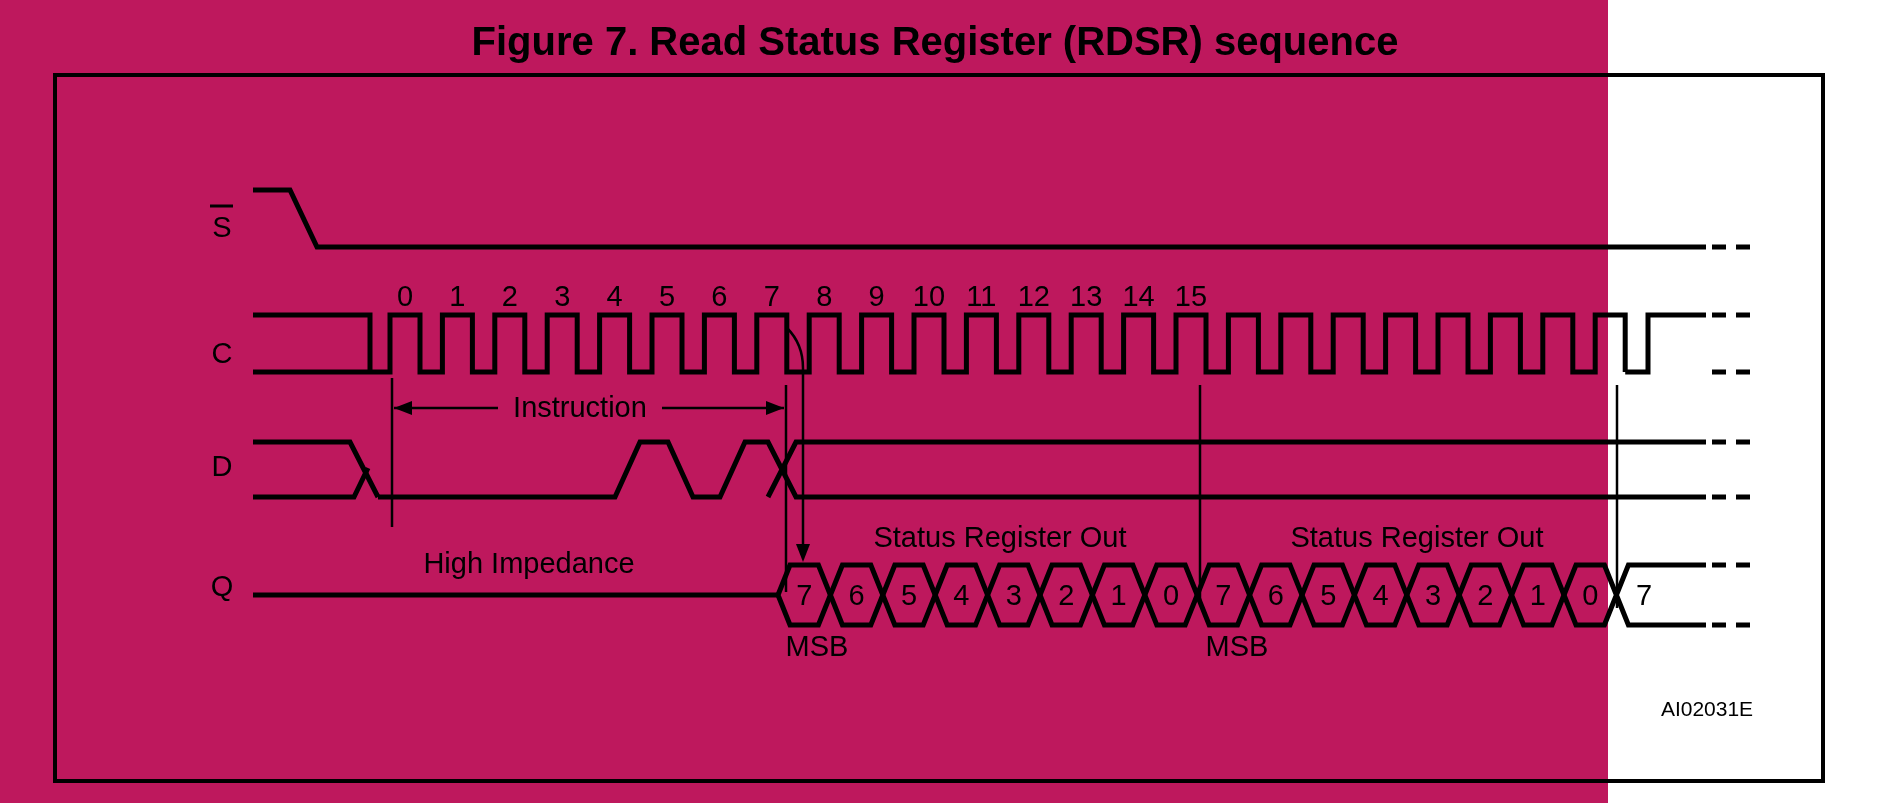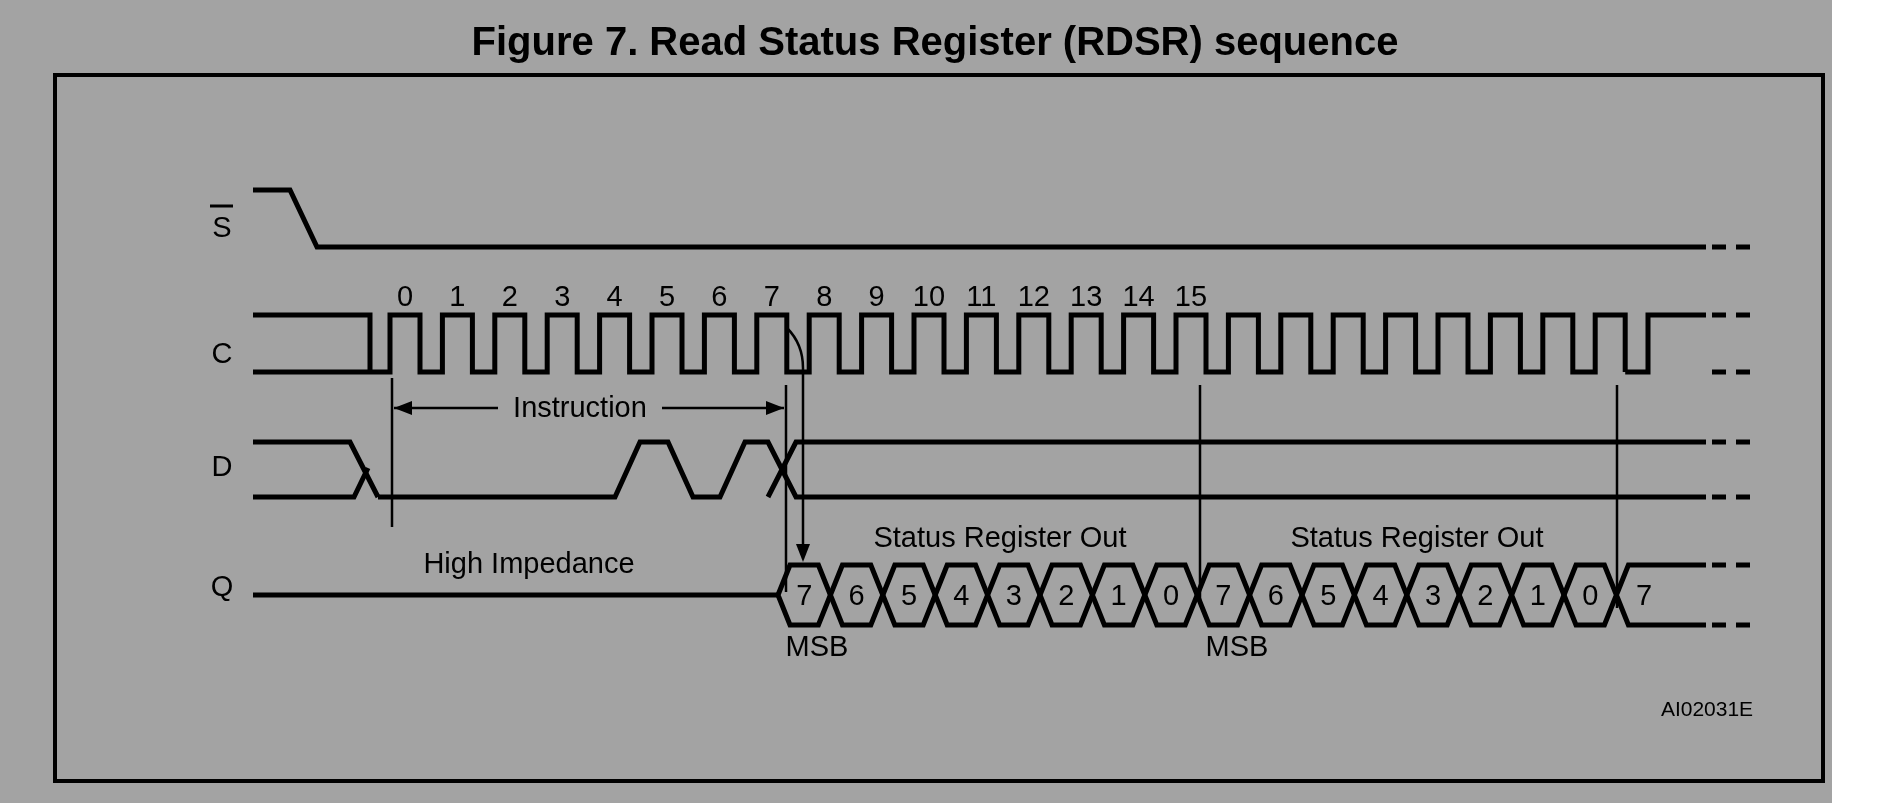--- a/index.html
+++ b/index.html
@@ -1,16 +1,16 @@
 <!DOCTYPE html>
 <html><head>
 <meta charset="utf-8">
 <style>
   html,body{margin:0;padding:0;background:#ffffff;}
-  .page{position:relative;width:1832px;height:803px;background:#a3a3a3;
+  .page{position:relative;width:1608px;height:803px;background:#be185d;
         font-family:"Liberation Sans",sans-serif;}
   svg{position:absolute;left:0;top:0;}
   text{fill:#000;font-family:"Liberation Sans",sans-serif;}
   .title{font-size:40px;font-weight:bold;}
   .lbl{font-size:29px;}
   .num{font-size:29px;}
   .small{font-size:21px;}
   .wave{stroke:#000;stroke-width:5;fill:none;}
   .wavedash{stroke:#000;stroke-width:5;fill:none;stroke-dasharray:14 10;}
   .thin{stroke:#000;stroke-width:2.5;fill:none;}

